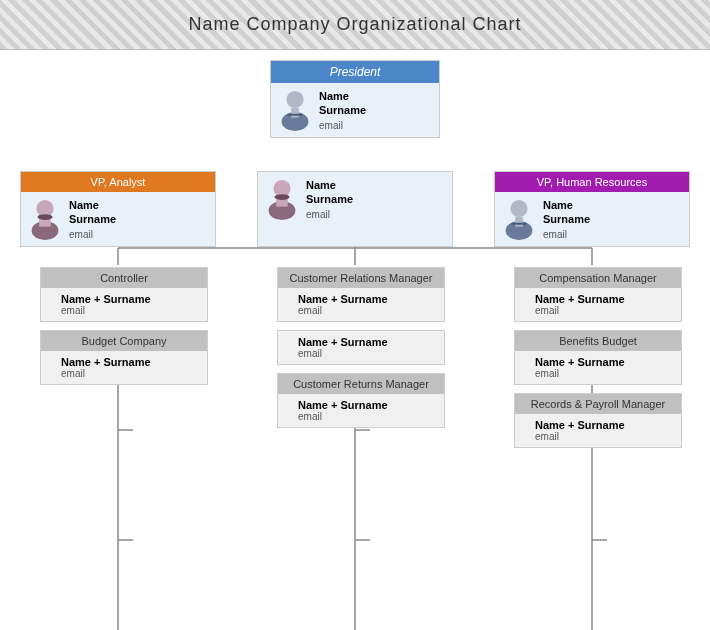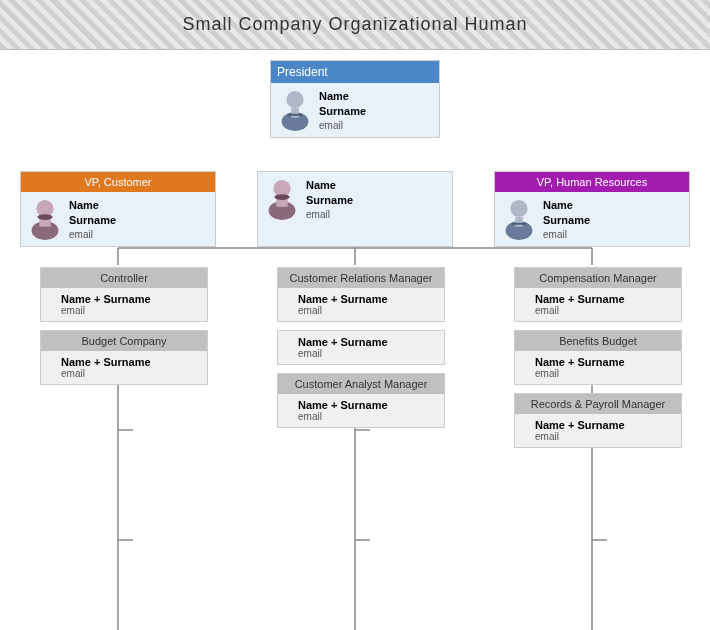--- a/index.html
+++ b/index.html
@@ -51,28 +51,29 @@
     .president-box {
       width: 170px;
       border: 1px solid #ccc;
       background: #e8f0f8;
       position: relative;
     }
 
     .president-header {
       background: #4a86c8;
       color: #fff;
-      text-align: left;
+      text-align: center;
       font-size: 12px;
       padding: 4px 6px;
+      font-style: italic;
     }
 
     .person-content {
       display: flex;
-      align-items: flex-end;
+      align-items: flex-start;
       padding: 6px 8px 6px 6px;
       gap: 6px;
     }
 
     .person-info {
       display: flex;
       flex-direction: column;
       font-size: 11px;
     }
 
@@ -171,21 +172,21 @@
     .manager-email {
       font-size: 10px;
       color: #555;
     }
   </style>
 </head>
 <body>
 
 <div class="chart-container">
 
-  <div class="chart-title">Small Company Organizational Human</div>
+  <div class="chart-title">Name Company Organizational Chart</div>
 
   <div class="org-body">
 
     <svg style="position:absolute;top:50px;left:0;width:710px;height:580px;pointer-events:none;">
 
       <line x1="355" y1="115" x2="355" y2="148" stroke="#888" stroke-width="1.5"></line>
 
       <line x1="118" y1="148" x2="592" y2="148" stroke="#888" stroke-width="1.5"></line>
 
       <line x1="118" y1="148" x2="118" y2="165" stroke="#888" stroke-width="1.5"></line>
@@ -235,21 +236,21 @@
           </div>
         </div>
       </div>
     </div>
 
     <div style="height:33px;"></div>
 
     <div class="level-vp">
 
       <div class="vp-box">
-        <div class="vp-header-orange">VP, Customer</div>
+        <div class="vp-header-orange">VP, Analyst</div>
         <div class="person-content">
 
           <svg class="avatar" viewBox="0 0 36 44">
             <circle cx="18" cy="11" r="9" fill="#c8a8b8"></circle>
             <ellipse cx="18" cy="34" rx="14" ry="10" fill="#8a6a7a"></ellipse>
             <rect x="12" y="20" width="12" height="10" fill="#c8a8b8"></rect>
             <ellipse cx="18" cy="20" rx="8" ry="3" fill="#6a4a5a"></ellipse>
           </svg>
           <div class="person-info">
             <span class="person-name">Name</span>
@@ -322,21 +323,21 @@
             <div class="manager-email">email</div>
           </div>
         </div>
         <div class="manager-box">
           <div class="manager-content">
             <div class="manager-name">Name + Surname</div>
             <div class="manager-email">email</div>
           </div>
         </div>
         <div class="manager-box">
-          <div class="manager-header">Customer Analyst Manager</div>
+          <div class="manager-header">Customer Returns Manager</div>
           <div class="manager-content">
             <div class="manager-name">Name + Surname</div>
             <div class="manager-email">email</div>
           </div>
         </div>
       </div>
 
       <div class="manager-column">
         <div class="manager-box">
           <div class="manager-header">Compensation Manager</div>

